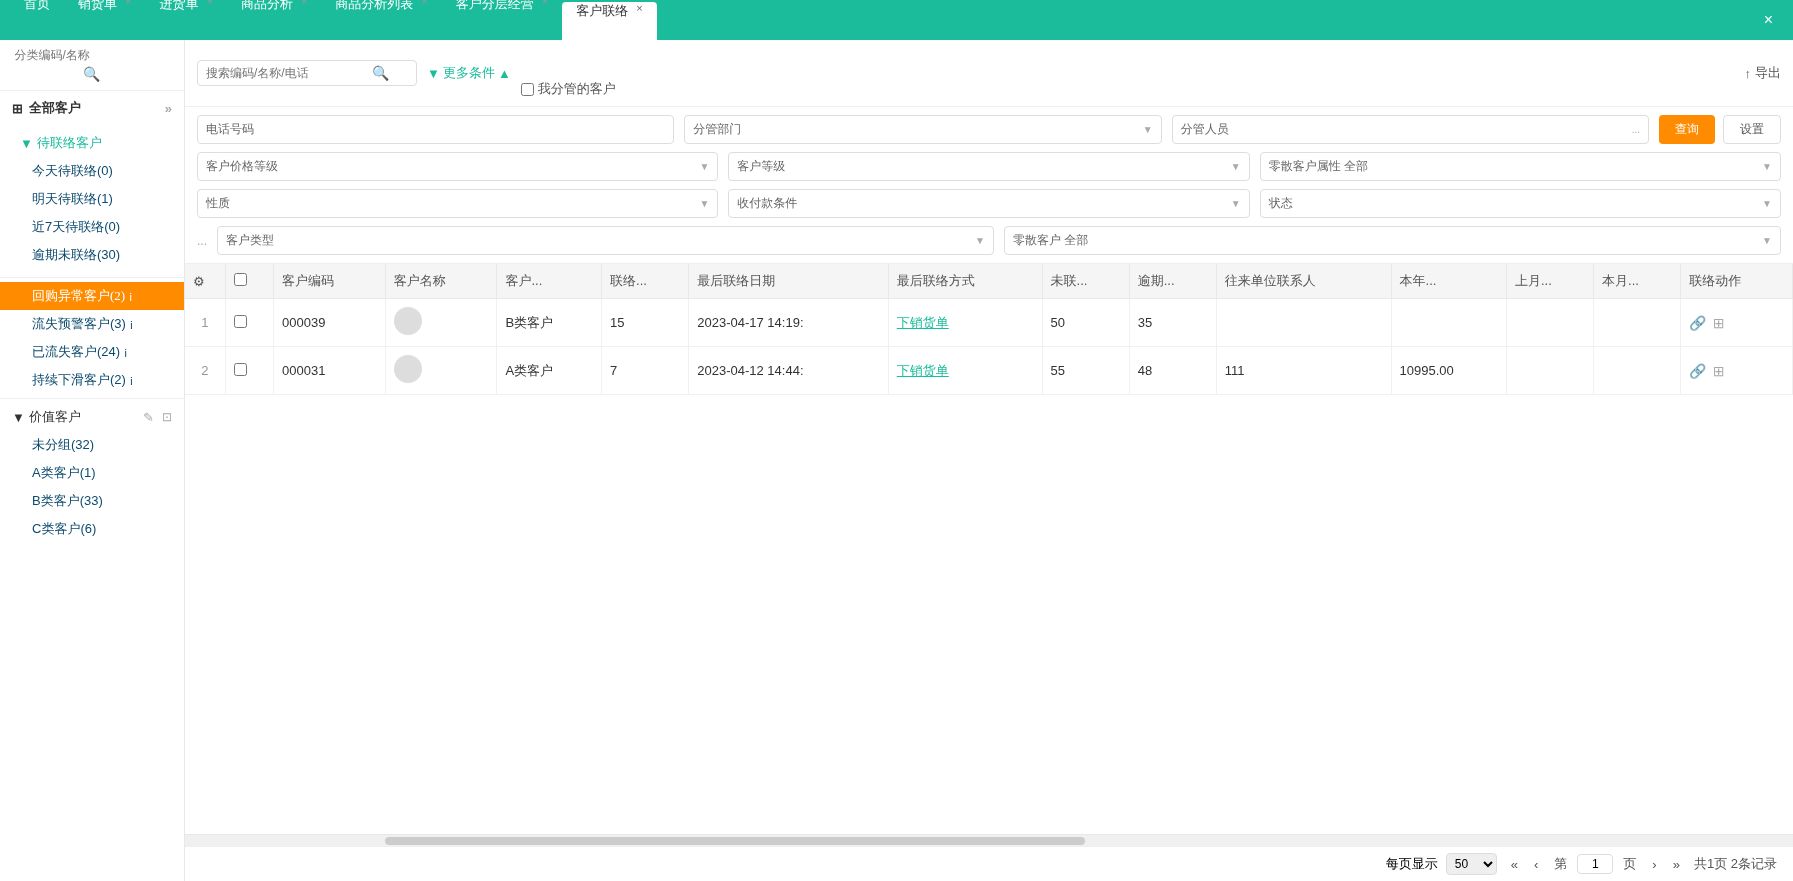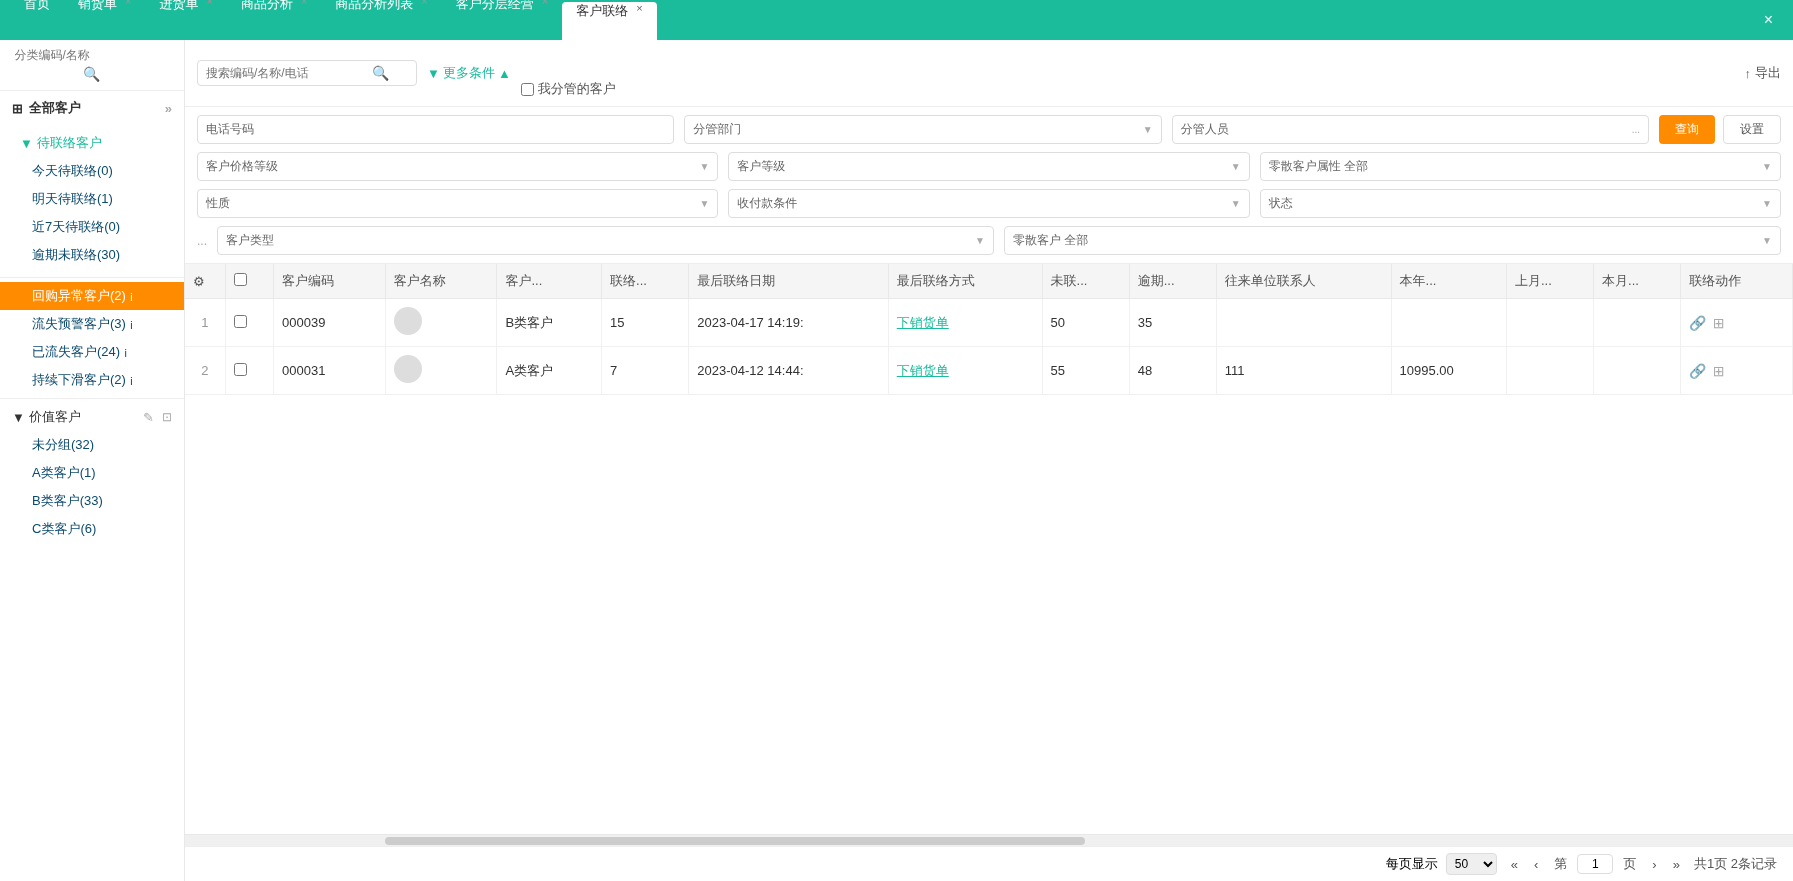--- a/index.html
+++ b/index.html
@@ -46,21 +46,21 @@
     .sidebar-section { padding: 4px 0; }
     .sidebar-section-title {
       display: flex; align-items: center; padding: 5px 12px 5px 20px;
       color: #1abc9c; font-size: 12px; cursor: pointer; gap: 4px;
     }
     .sidebar-item {
       padding: 5px 12px 5px 32px; color: #0c4a6e; font-size: 12px; cursor: pointer;
       display: flex; align-items: center;
     }
     .sidebar-item.active { background: #ff8c00; color: white; border-radius: 0; }
-    .sidebar-item.active span { color: white; }
+    .sidebar-item.active span { color: white; font-family: Liberation Serif, serif; }
     .sidebar-divider { height: 1px; background: #eee; margin: 4px 0; }
     .sidebar-group-header {
       display: flex; align-items: center; padding: 5px 12px 5px 12px;
       color: #333; font-size: 12px; cursor: pointer; gap: 4px;
     }
     .sidebar-group-header .edit-icon { margin-left: auto; color: #aaa; }
 
     
     .tooltip-box {
       position: absolute; left: 185px; top: 222px; z-index: 100;

